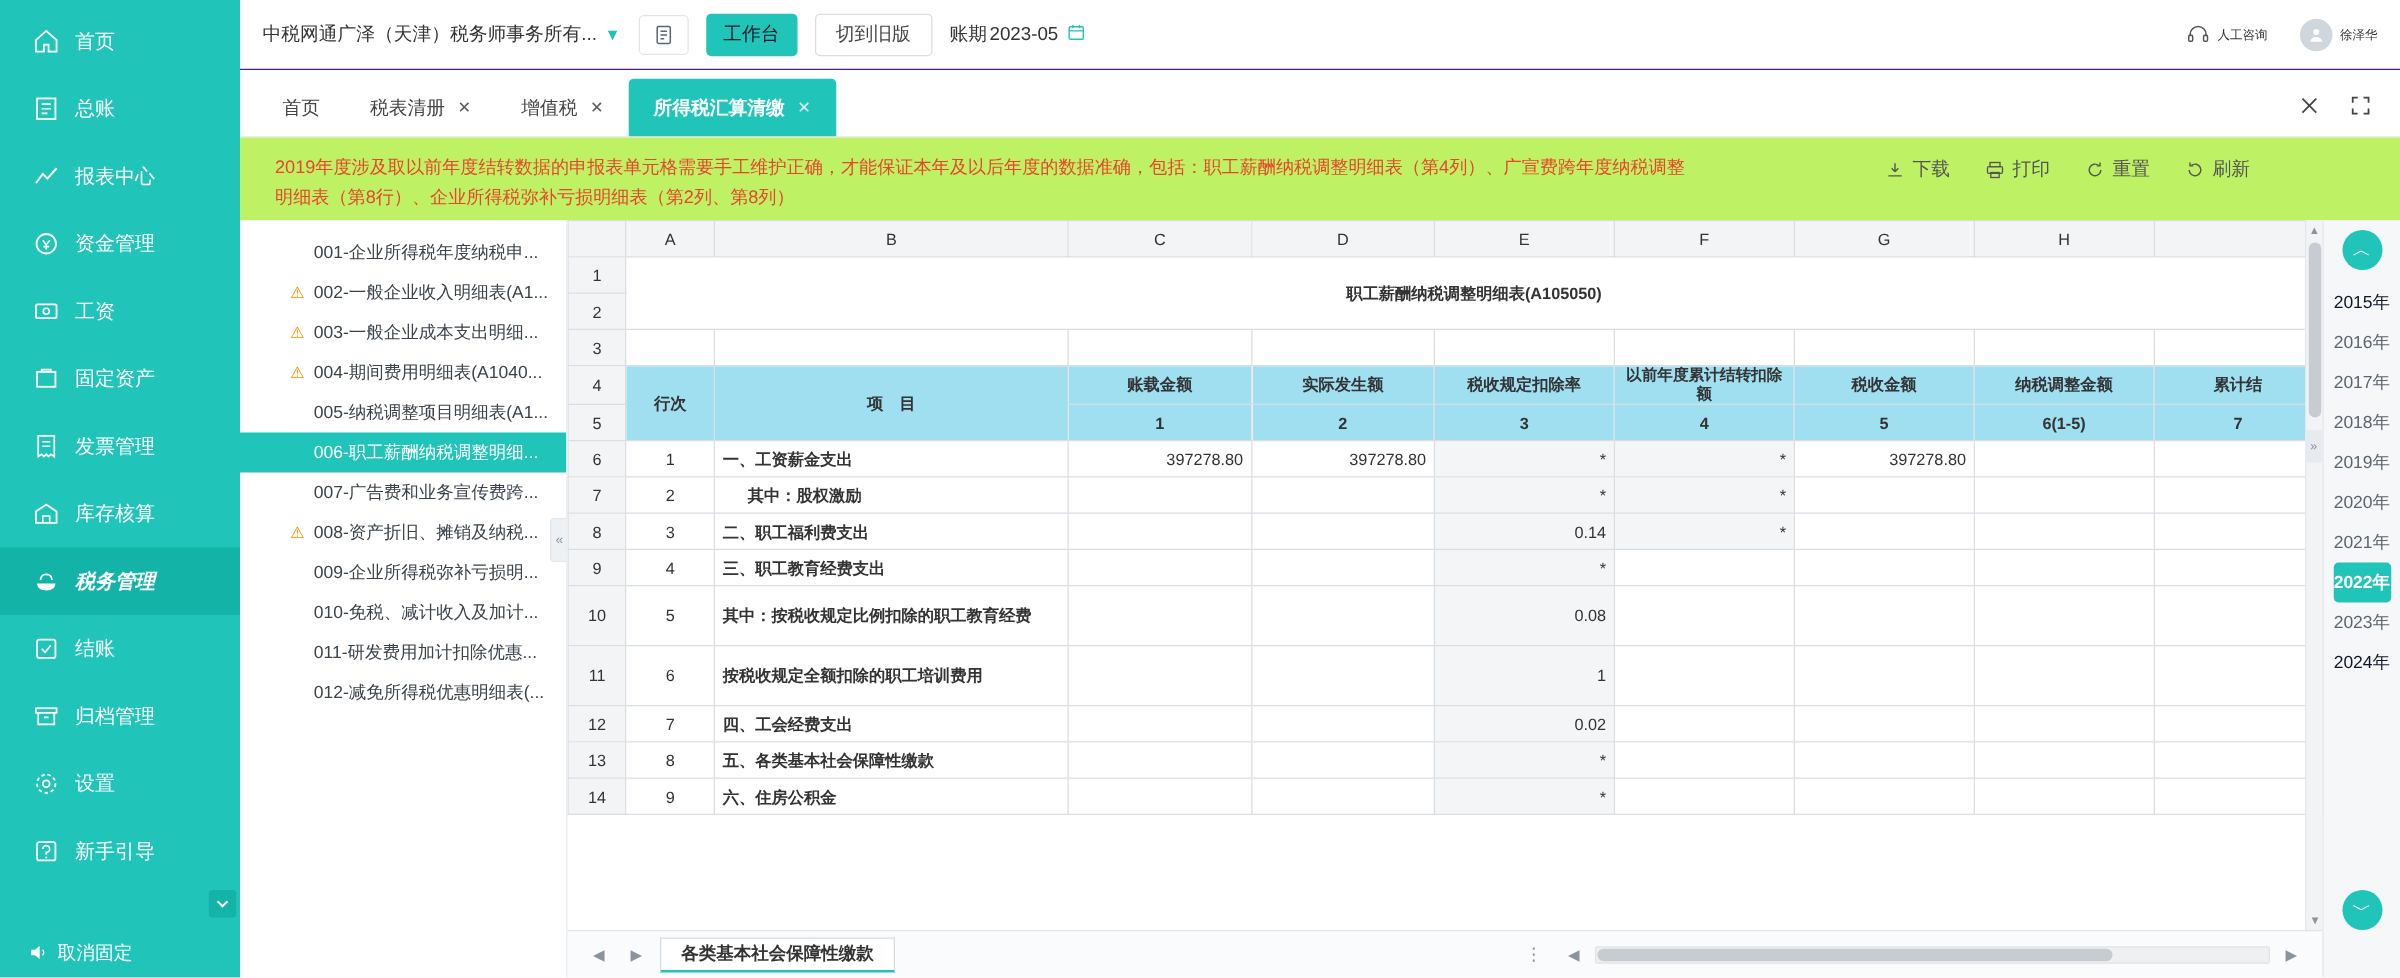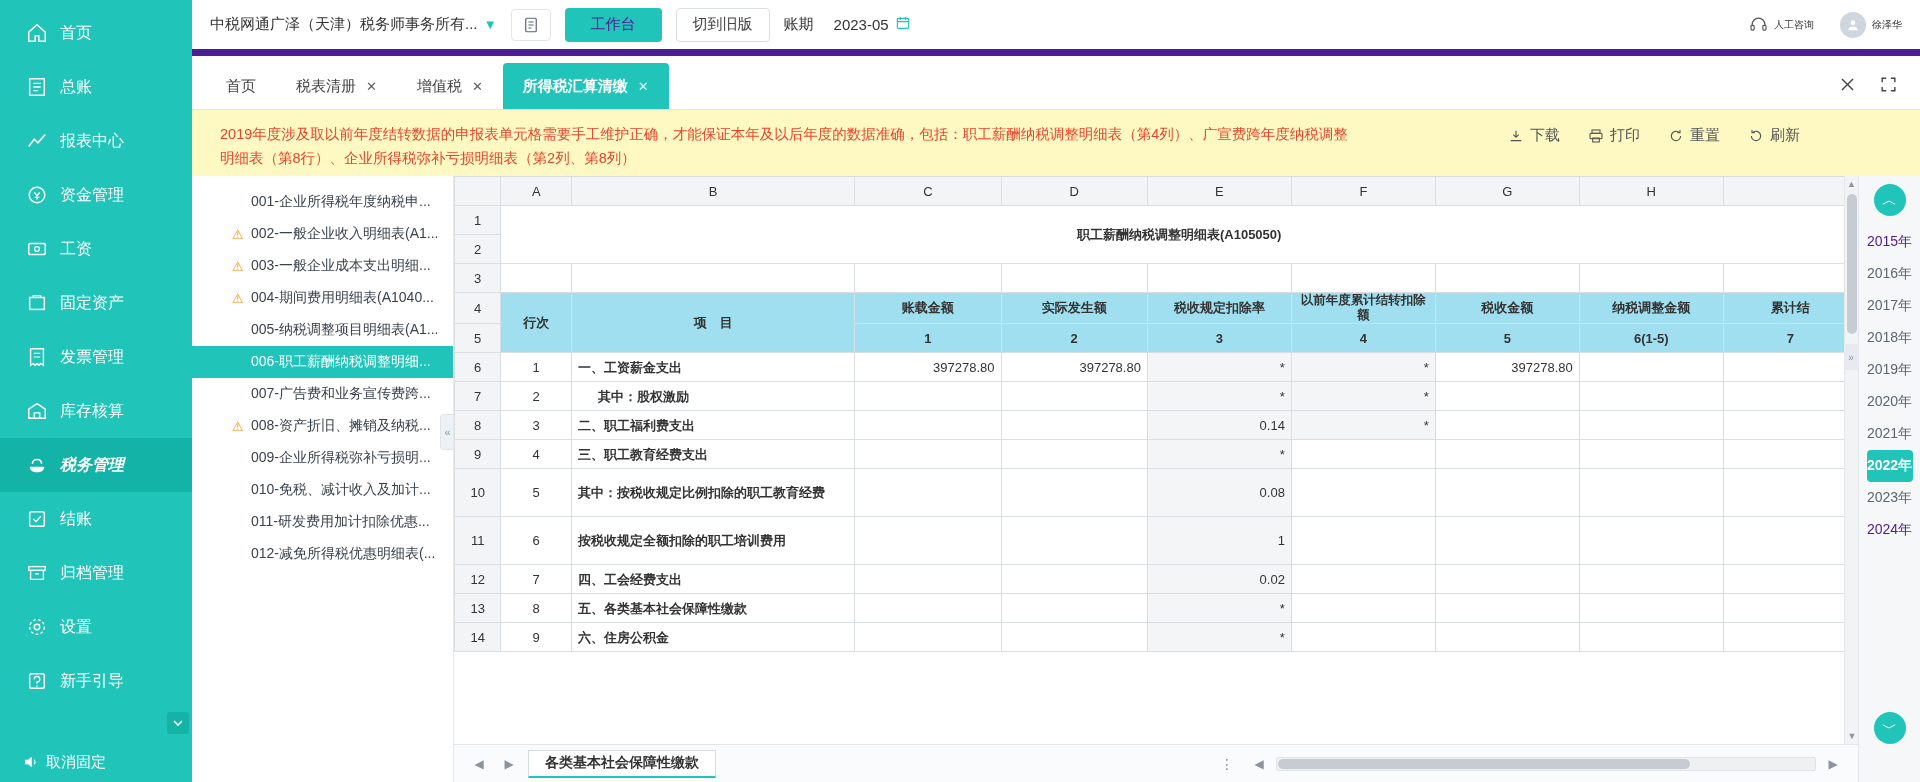--- a/index.html
+++ b/index.html
@@ -36,41 +36,41 @@
     height:40px; display:flex; align-items:center; gap:6px; padding-left:22px;
     font-size:15px; color:#fff; background:#21c4b8;
   }
 
   
   .main { flex:1; display:flex; flex-direction:column; min-width:0; position:relative; background:#f2f4f7; }
 
   
   .topbar {
     height:56px; background:#fff; display:flex; align-items:center;
-    padding:0 18px; gap:14px; border-bottom:7px solid #4c1d95;
+    padding:0 18px; gap:14px; border-bottom:1px solid #4c1d95;
   }
   .company {
     font-size:15px; color:#333; max-width:330px; white-space:nowrap; overflow:hidden;
     text-overflow:ellipsis;
   }
   .chev { color:#21c4b8; font-size:13px; margin-left:2px; }
   .doc-btn {
     width:40px; height:32px; border:1px solid #e2e6ea; border-radius:4px;
     display:flex; align-items:center; justify-content:center; color:#5a6472; background:#fff;
   }
   .btn-primary {
-    background:#21c4b8; color:#4c1d95; border:none; border-radius:4px;
-    height:34px; padding:0 26px; font-size:15px; cursor:pointer;
+    background:#21c4b8; color:#0f172a; border:none; border-radius:4px;
+    height:34px; padding:0 14px; font-size:15px; cursor:pointer;
   }
   .btn-plain {
     background:#fff; color:#444; border:1px solid #d9dee3; border-radius:4px;
     height:34px; padding:0 16px; font-size:15px; cursor:pointer;
   }
   .period-label { font-size:15px; color:#333; }
-  .period-value { font-size:15px; color:#333; margin-left:20px; }
+  .period-value { font-size:15px; color:#333; margin-left:2px; }
   .cal-ico { color:#21c4b8; margin-left:6px; }
   .topbar-right { margin-left:auto; display:flex; align-items:center; gap:26px; }
   .link-item { display:flex; align-items:center; gap:6px; font-size:10px; color:#333; cursor:pointer; }
   .avatar {
     width:26px; height:26px; border-radius:50%; background:#cfd6dd;
     display:flex; align-items:center; justify-content:center; color:#fff; font-size:13px;
   }
 
   
   .tabbar {
@@ -167,21 +167,21 @@
   
   .yearrail {
     width:62px; flex:0 0 62px; background:#f5f7f9; border-left:1px solid #e3e7eb;
     display:flex; flex-direction:column; align-items:center; padding-top:8px; position:relative;
   }
   .round-btn {
     width:32px; height:32px; border-radius:50%; background:#21c4b8; color:#fff;
     display:flex; align-items:center; justify-content:center; font-size:15px; margin-bottom:10px;
   }
   .year { height:32px; font-size:14px; color:#5c6570; display:flex; align-items:center; justify-content:center; width:46px; }
-  .year.dim { color:#4c1d95; }
+  .year.dim { color:#0f172a; }
   .year.active { background:#21c4b8; color:#fff; border-radius:4px; font-weight:bold; }
   .rail-bottom { position:absolute; bottom:28px; }
 
   
   .rail-tab {
     position:absolute; right:62px; top:168px; width:14px; height:26px; background:#e7eaee;
     border-radius:3px 0 0 3px; display:flex; align-items:center; justify-content:center;
     color:#8b939c; font-size:10px;
   }
 </style>
@@ -370,21 +370,21 @@
             </svg>
         </span>
         <span>
           <svg width="19" height="19" viewBox="0 0 24 24">
               <path d="M4 9V4h5M20 9V4h-5M4 15v5h5M20 15v5h-5" fill="none" stroke="#444" stroke-width="1.8"></path>
             </svg>
         </span>
       </div>
     </div>
 
-    <div style="position:relative;background:#fef9c3;">
+    <div style="position:relative;background:#bef264;">
       <div class="notice">2019年度涉及取以前年度结转数据的申报表单元格需要手工维护正确，才能保证本年及以后年度的数据准确，包括：职工薪酬纳税调整明细表（第4列）、广宣费跨年度纳税调整明细表（第8行）、企业所得税弥补亏损明细表（第2列、第8列）</div>
       <div class="sheet-toolbar">
         <div class="tb-item">
           <svg width="16" height="16" viewBox="0 0 24 24">
               <path d="M12 4v10m0 0l-4-4m4 4l4-4M4 19h16" fill="none" stroke="#555" stroke-width="1.7"></path>
             </svg>
           <span>下载</span>
         </div>
         <div class="tb-item">
           <svg width="16" height="16" viewBox="0 0 24 24">

